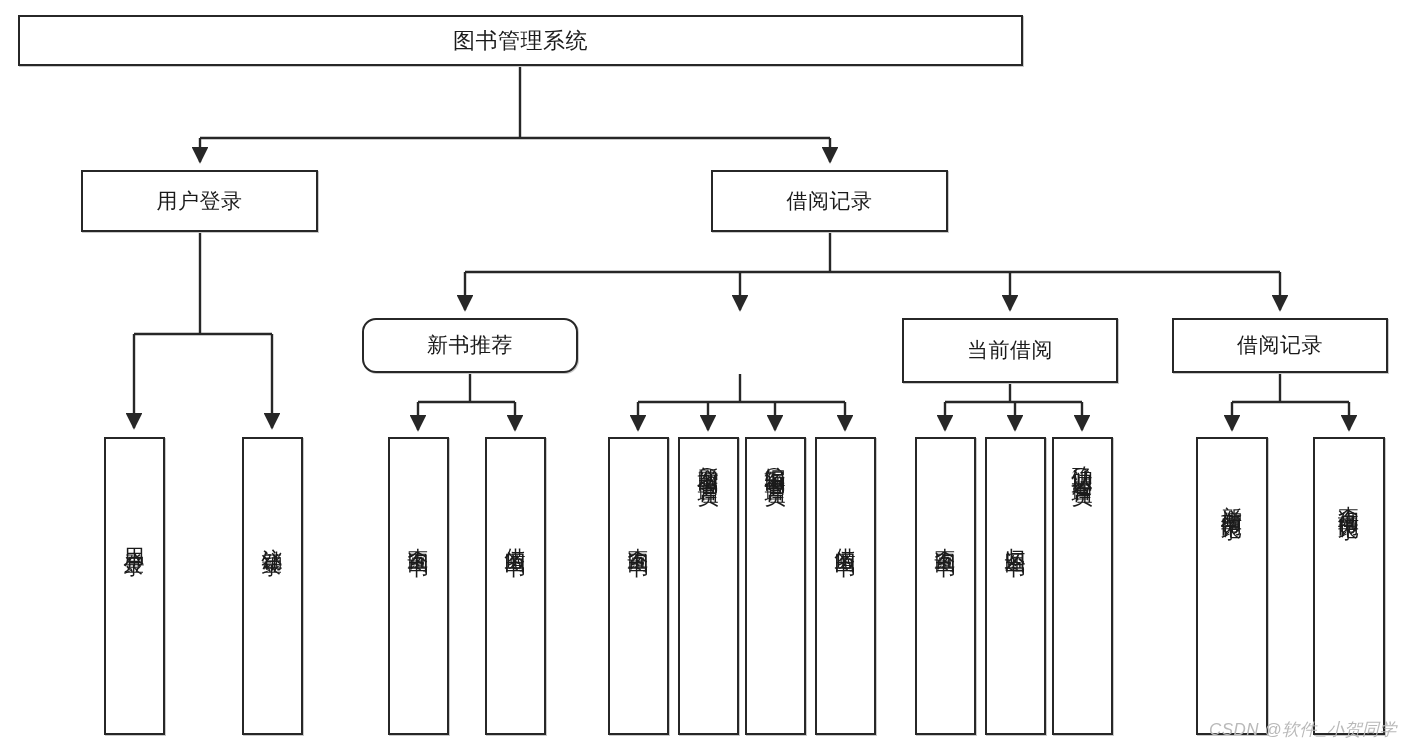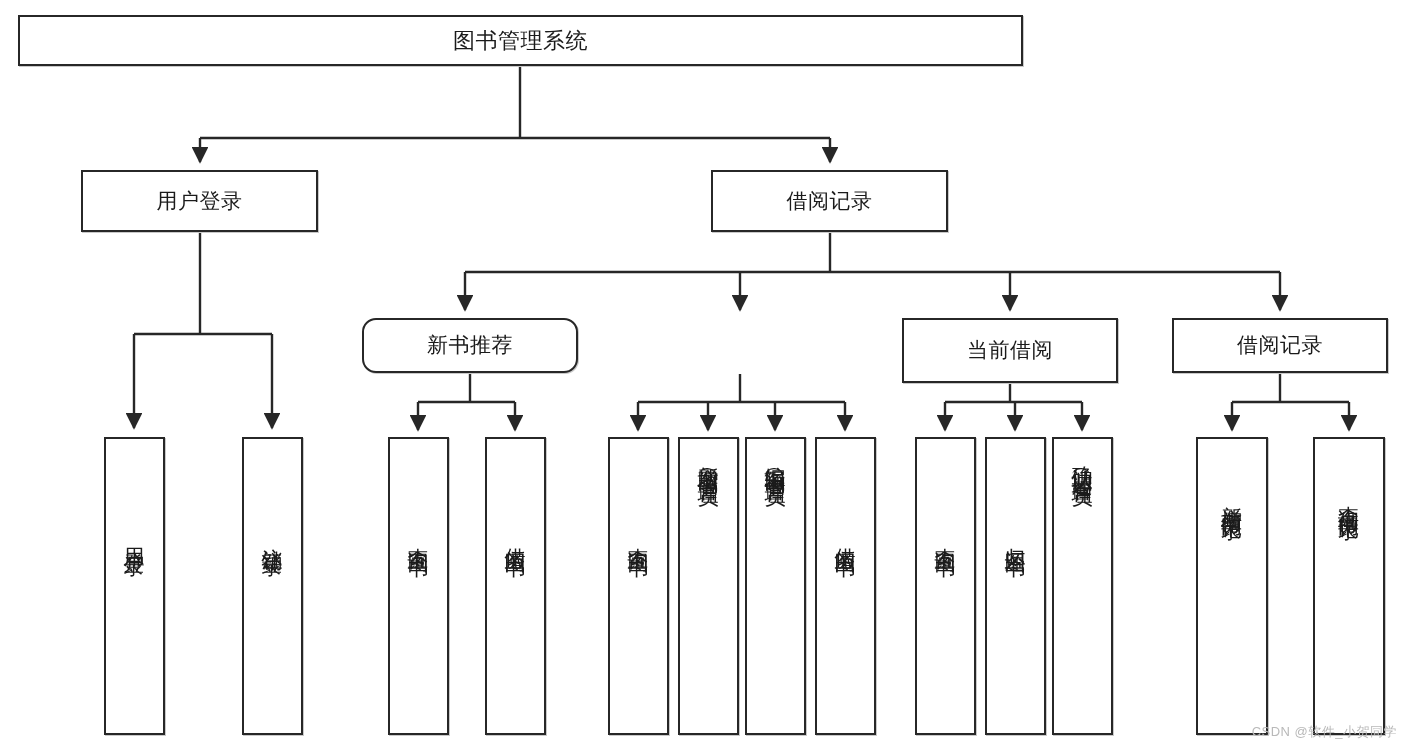--- a/index.html
+++ b/index.html
@@ -64,24 +64,25 @@
   .node.vert.pad-top2 {
     padding-top: 92px;
   }
   .node.vert.pad-top3 {
     padding-top: 50px;
   }
   .watermark {
     position: absolute;
     right: 8px;
     bottom: 6px;
-    font-size: 13px;
+    font-size: 17px;
     color: #b9b9b9;
     letter-spacing: 0.5px;
     white-space: nowrap;
+    font-style: italic;
   }
 </style>
 </head>
 <body>
 
 <div id="canvas">
 
   <svg class="edges" viewBox="0 0 1405 747" xmlns="http://www.w3.org/2000/svg">
     <defs>
       <marker id="arrow" viewBox="0 0 10 10" refX="9" refY="5" markerWidth="7" markerHeight="7" orient="auto-start-reverse">

